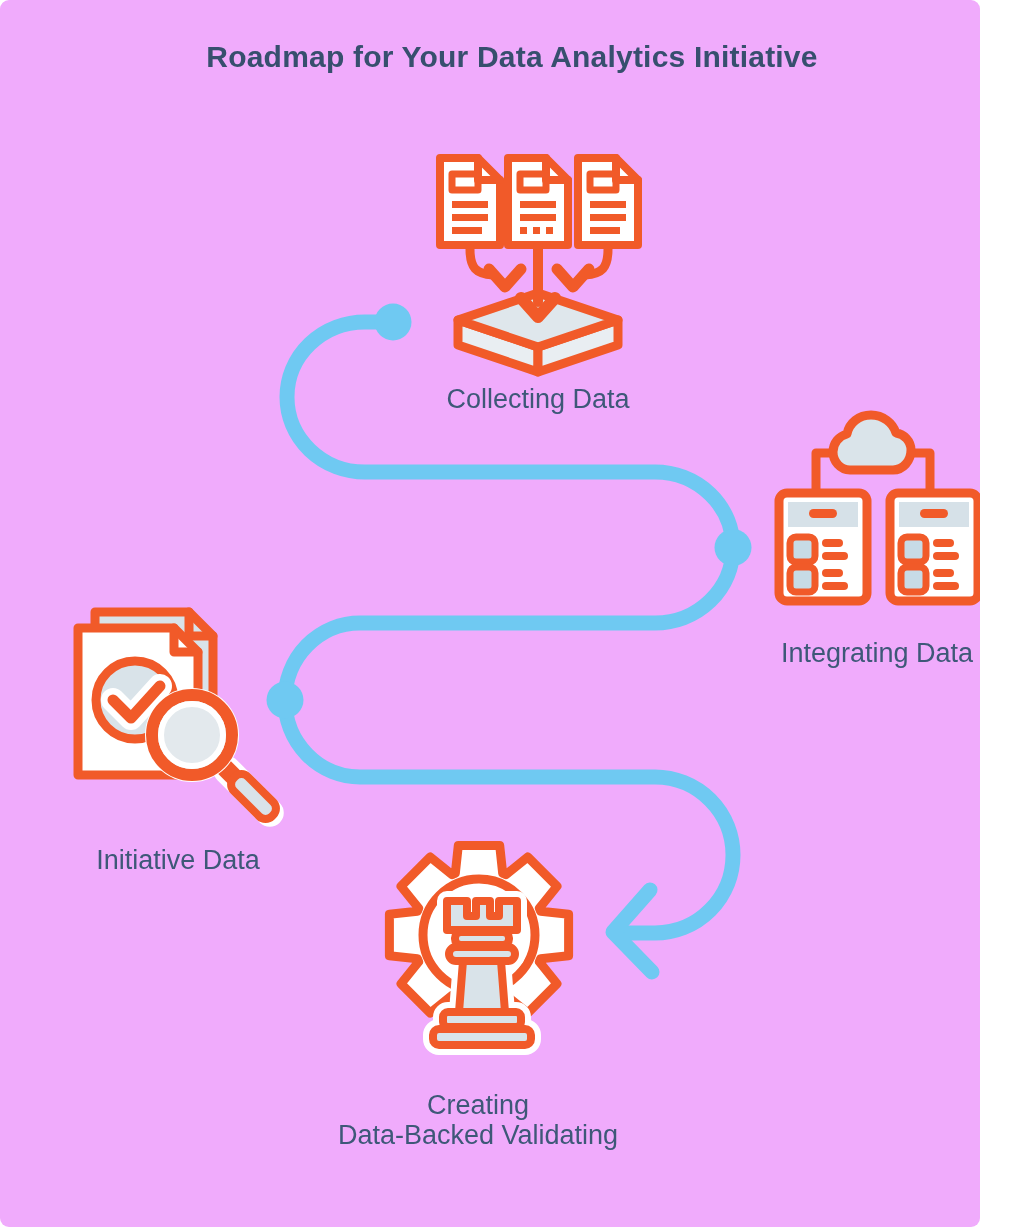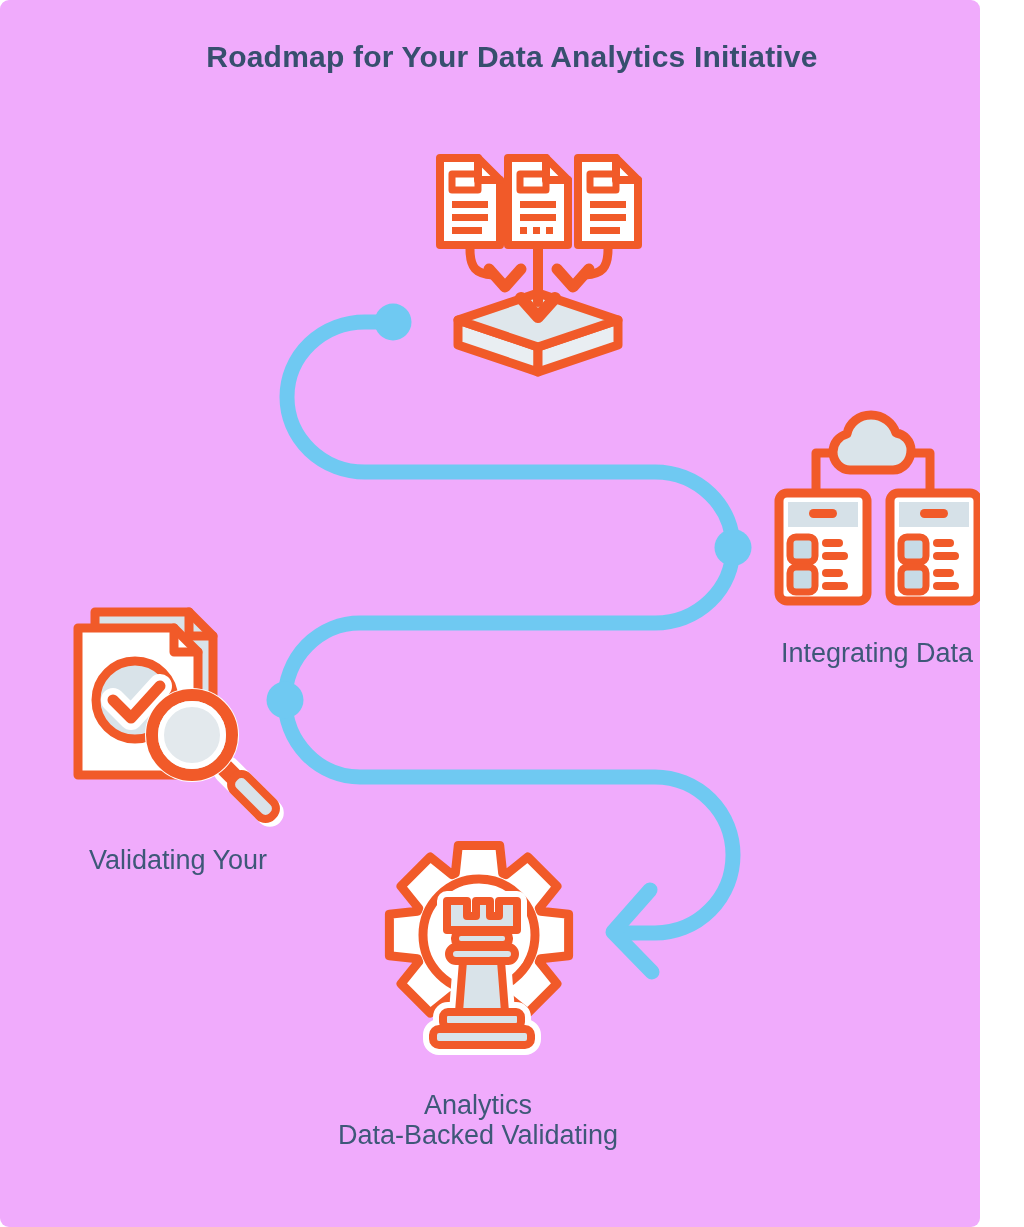--- a/index.html
+++ b/index.html
@@ -161,19 +161,20 @@
         <path d="M463,961 H501 L505,1012 H459 Z"></path>
         <path d="M447,930 V901 H467 V916 H476 V901 H490 V916 H499 V901 H517 V930 Z"></path>
         <rect x="455" y="932" width="54" height="13" rx="6"></rect>
         <rect x="449" y="947" width="66" height="14" rx="7"></rect>
         <rect x="443" y="1012" width="78" height="15" rx="5"></rect>
         <rect x="433" y="1029" width="98" height="16" rx="6"></rect>
       </g>
     </g>
   </svg>
 
+  <div class="step-label lbl-collecting">Collecting Data</div>
   <div class="step-label lbl-integrating">Integrating Data</div>
-  <div class="step-label lbl-validating">Validating Your</div>
+  <div class="step-label lbl-validating">Initiative Data</div>
   <div class="step-label lbl-strategies">
-    <span>Analytics</span><br>
+    <span>Creating</span><br>
     <span>Data-Backed Validating</span>
   </div>
 </div>
 
 </body></html>

